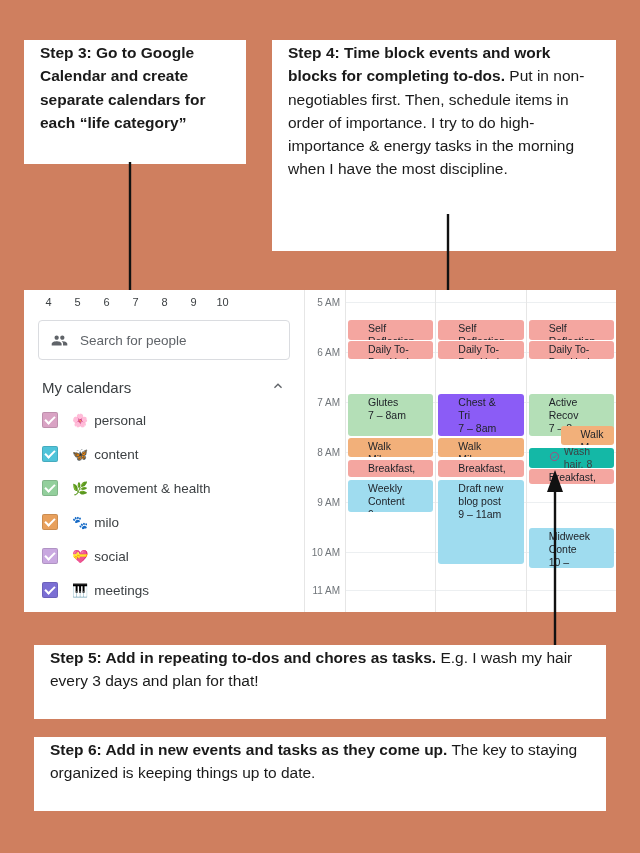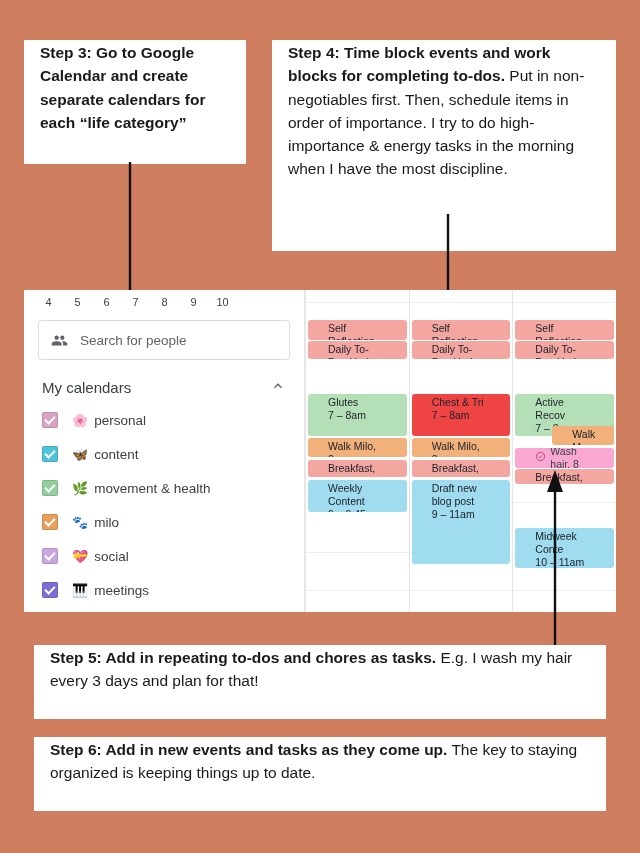--- a/index.html
+++ b/index.html
@@ -291,20 +291,29 @@
       <span>social</span>
     </div>
     <div class="cal-item">
       <span class="cb" style="background:#7b6fd4"></span>
       <span class="cal-emoji">🎹</span>
       <span>meetings</span>
     </div>
   </div>
 
   <div id="grid">
+    <div id="times">
+      <div class="tlabel" style="top:12px">5 AM</div>
+      <div class="tlabel" style="top:62px">6 AM</div>
+      <div class="tlabel" style="top:112px">7 AM</div>
+      <div class="tlabel" style="top:162px">8 AM</div>
+      <div class="tlabel" style="top:212px">9 AM</div>
+      <div class="tlabel" style="top:262px">10 AM</div>
+      <div class="tlabel" style="top:300px">11 AM</div>
+    </div>
 
     <div class="daycol">
       <div class="hline" style="top:12px"></div>
         <div class="hline" style="top:62px"></div>
       <div class="hline" style="top:112px"></div>
         <div class="hline" style="top:162px"></div>
       <div class="hline" style="top:212px"></div>
         <div class="hline" style="top:262px"></div>
       <div class="hline" style="top:300px"></div>
 
@@ -338,21 +347,21 @@
       <div class="hline" style="top:212px"></div>
         <div class="hline" style="top:262px"></div>
       <div class="hline" style="top:300px"></div>
 
       <div class="ev" style="top:30px;height:20px;background:#f4a6a0">
         <span>Self Reflection</span>
       </div>
       <div class="ev" style="top:51px;height:18px;background:#f4a6a0">
         <span>Daily To-Dos Upd</span>
       </div>
-      <div class="ev" style="top:104px;height:42px;background:#ef4444">
+      <div class="ev" style="top:104px;height:42px;background:#8b5cf6">
         <span>Chest &amp; Tri</span>
         <span class="t2">7 – 8am</span>
       </div>
       <div class="ev" style="top:148px;height:19px;background:#f2b07a">
         <span>Walk Milo, 8am</span>
       </div>
       <div class="ev" style="top:170px;height:17px;background:#f4a6a0">
         <span>Breakfast, 8:45am</span>
       </div>
       <div class="ev" style="top:190px;height:84px;background:#9fdcef">
@@ -376,21 +385,21 @@
       <div class="ev" style="top:51px;height:18px;background:#f4a6a0">
         <span>Daily To-Dos Upd</span>
       </div>
       <div class="ev" style="top:104px;height:42px;background:#b4dfb7">
         <span>Active Recov</span>
         <span class="t2">7 – 8am</span>
       </div>
       <div class="ev" style="top:136px;height:19px;left:38%;background:#f2b07a">
         <span>Walk M</span>
       </div>
-      <div class="ev task" style="top:158px;height:20px;background:#f9a8d4">
+      <div class="ev task" style="top:158px;height:20px;background:#14b8a6">
         <span class="chk">
           <svg width="11" height="11" viewBox="0 0 24 24" fill="none" stroke="#b0457d" stroke-width="2">
               <circle cx="12" cy="12" r="9"></circle>
               <path d="M8 12.5l2.5 2.5L16 9.5"></path>
             </svg>
         </span>
         <span>Wash hair, 8</span>
       </div>
       <div class="ev" style="top:179px;height:15px;background:#f4a6a0">
         <span>Breakfast, 8:45am</span>

